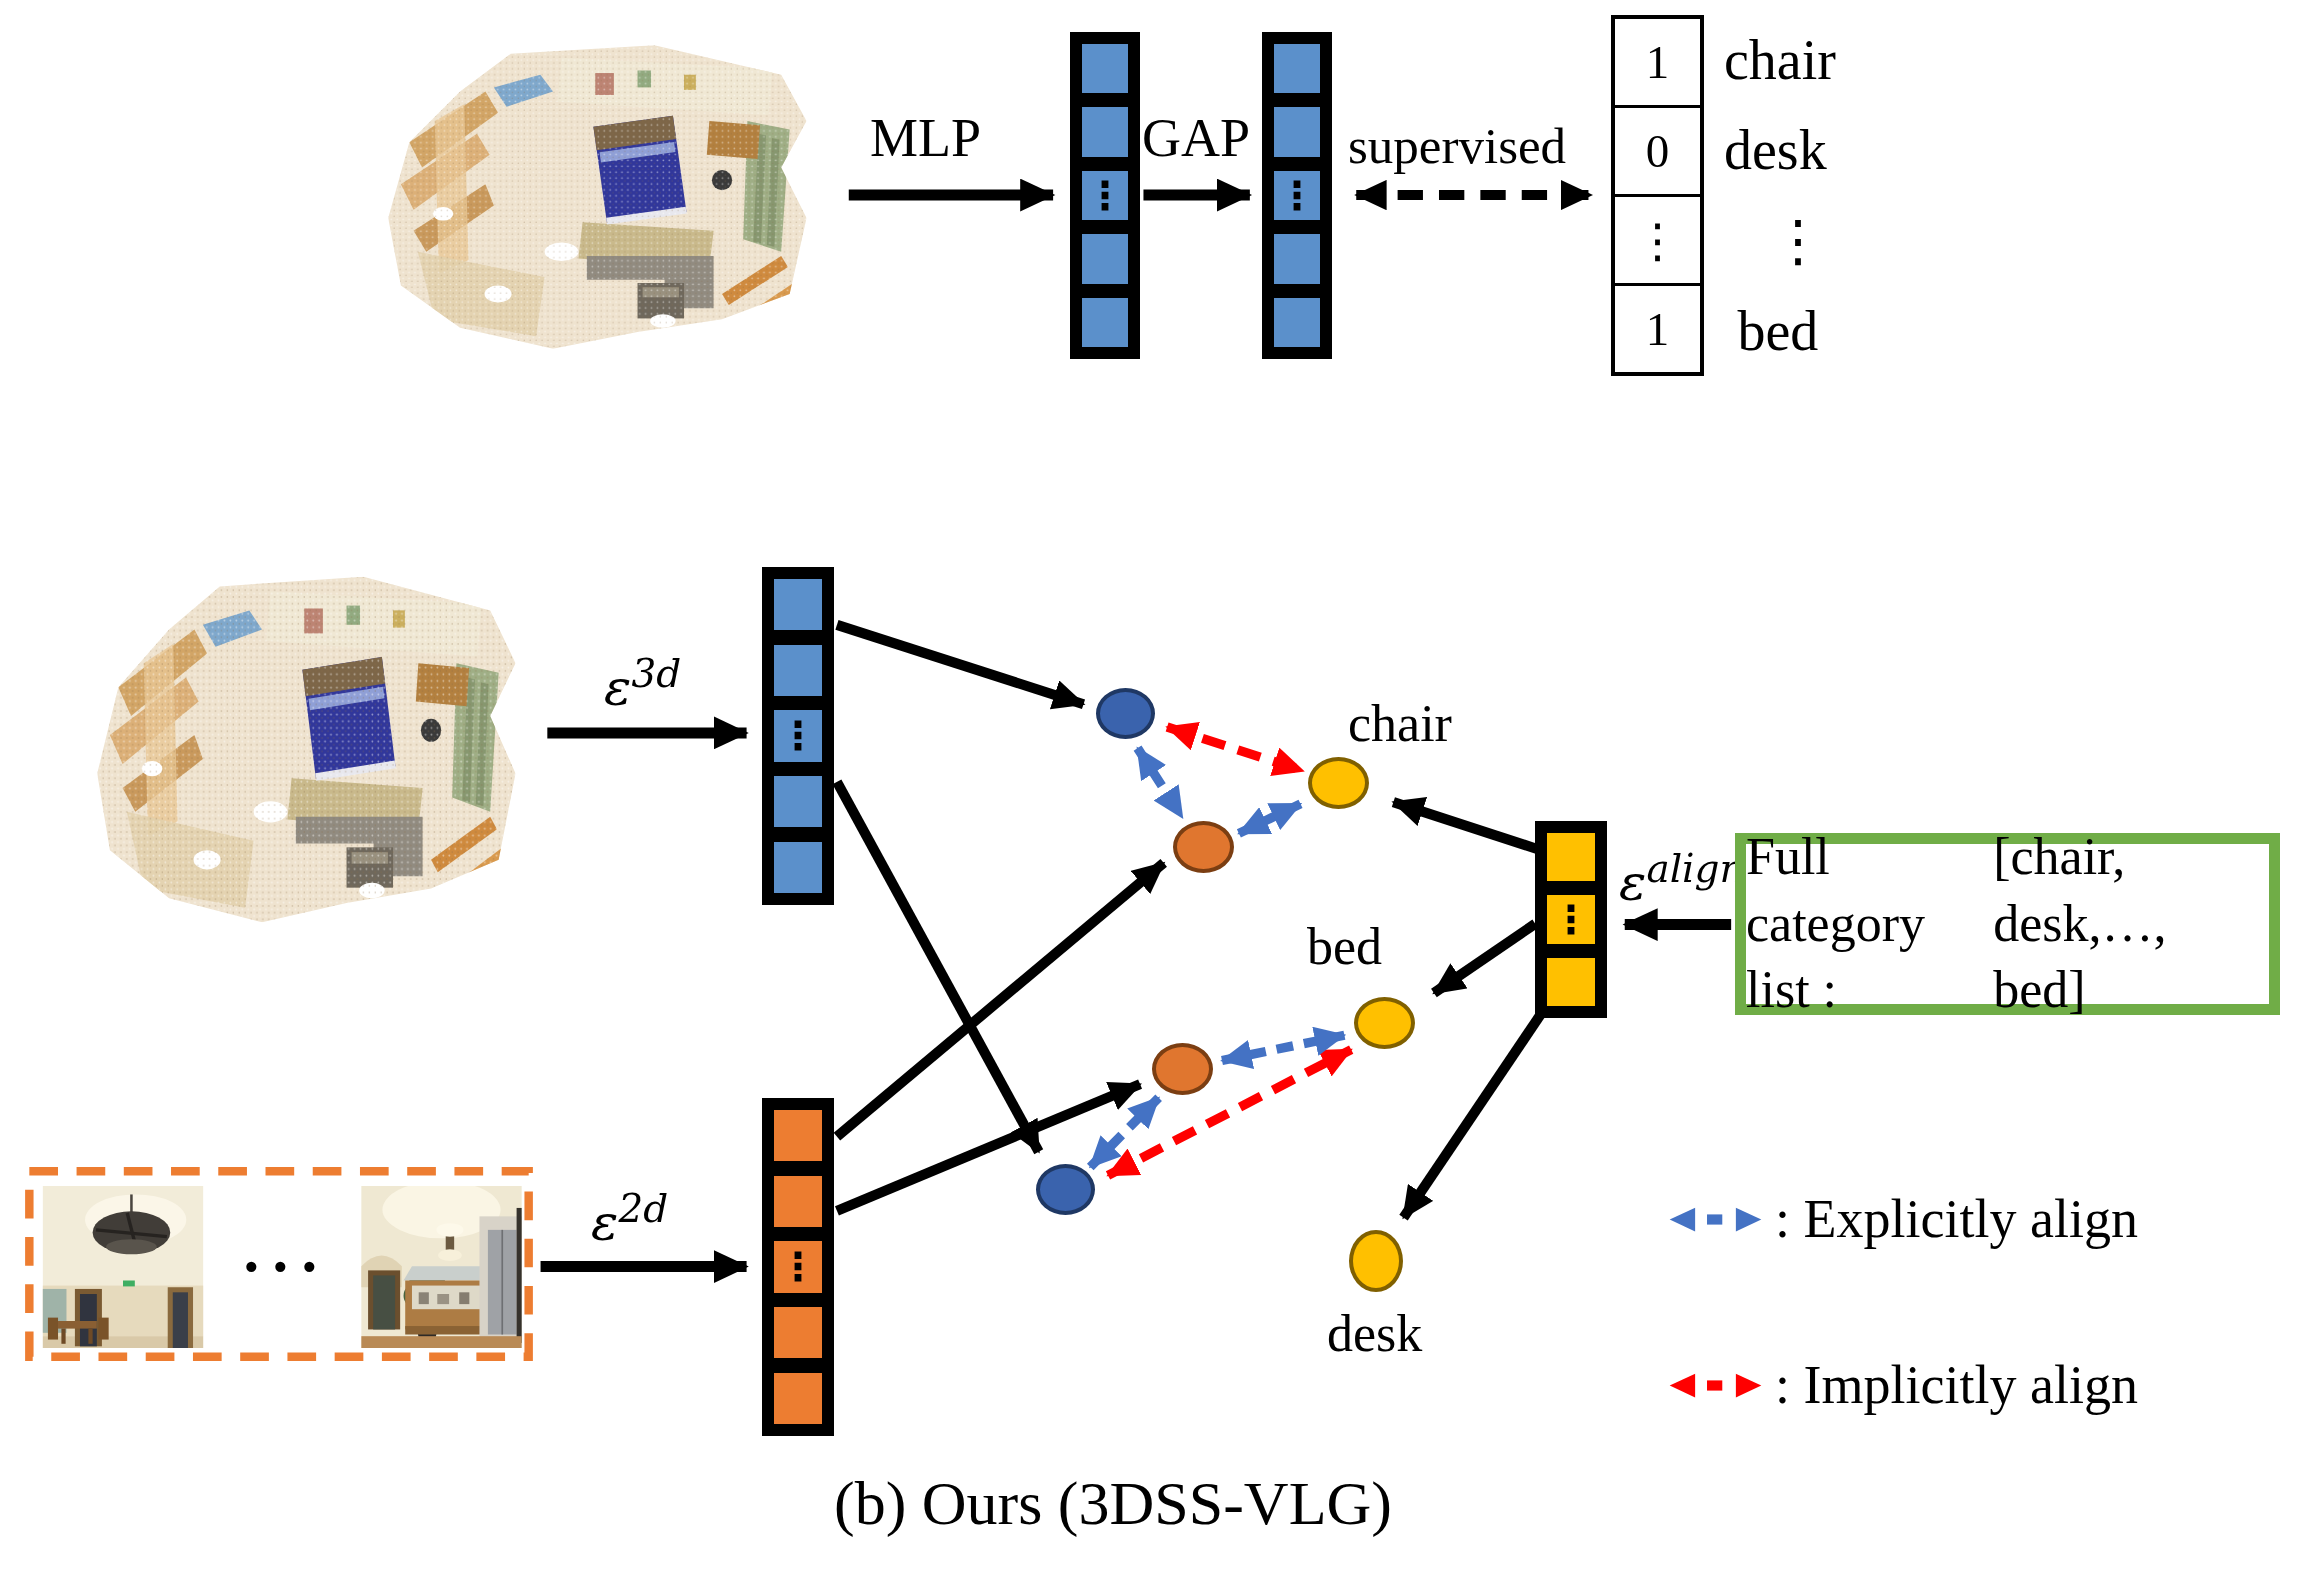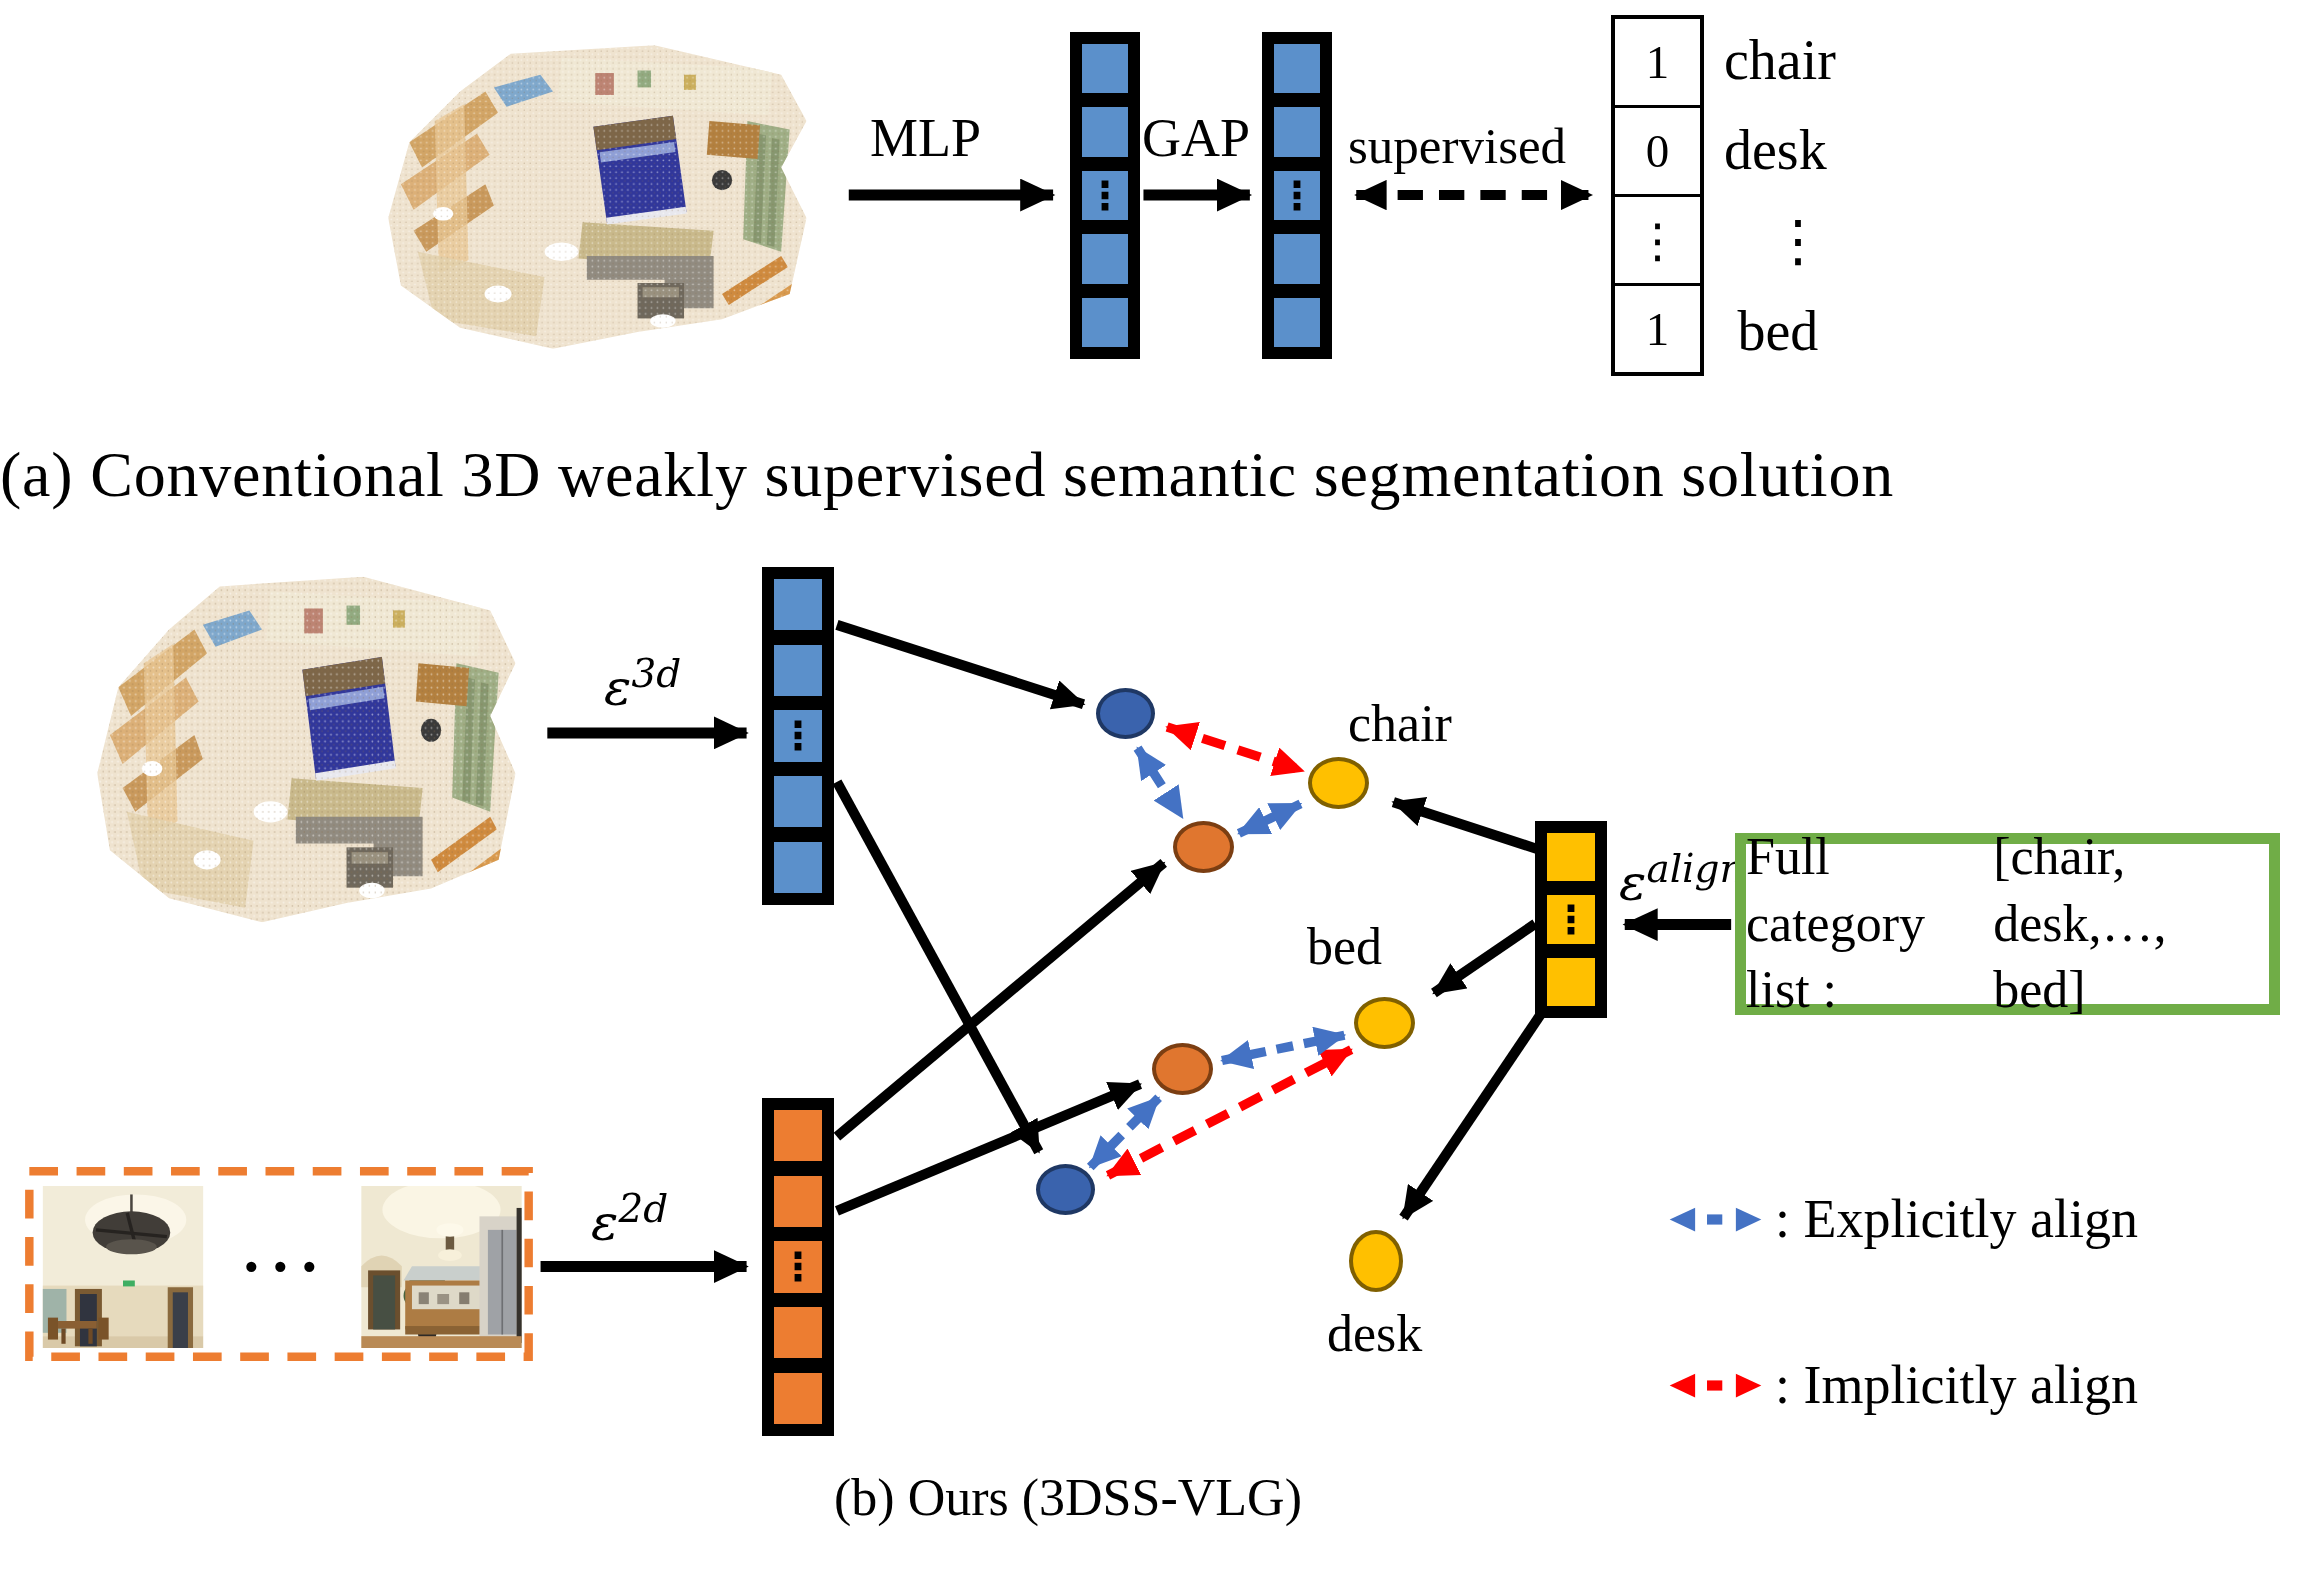--- a/index.html
+++ b/index.html
@@ -137,21 +137,20 @@
     <div class="orow">⋮</div>
     <div class="orow">1</div>
   </div>
   <div class="onehot-labels">
     <div class="lrow">chair</div>
     <div class="lrow">desk</div>
     <div class="lrow" style="padding-left:46px">⋮</div>
     <div class="lrow" style="padding-left:13.5px">bed</div>
   </div>
 
-  <div class="abs ctr lbl" style="left:0;top:441px;width:2319px;font-size:64px;letter-spacing:0.8px">(a) Conventional 3D weakly supervised semantic segmentation solution</div>
 
   <svg class="abs" style="left:93px;top:572px" width="431" height="355" viewBox="0 0 510 370" preserveAspectRatio="none">
     <use href="#pc-sym"></use>
   </svg>
 
   <div class="abs ctr lbl eps" style="left:604px;top:654px;width:127px">
     <span>ε</span><sup>3d</sup>
   </div>
 
   <div class="col" style="left:762px;top:567px;width:72px;height:338px">
@@ -270,21 +269,21 @@
   </svg>
   <div class="abs lbl legend-text" style="left:1775px;top:1191px;width:473px">: Explicitly align</div>
 
   <svg class="abs" style="left:1668px;top:1371px" width="95" height="29" viewBox="0 0 112 34">
     <polygon points="2,17 32,3 32,31" fill="var(--align-implicit)"></polygon>
     <rect x="46" y="11" width="18" height="12" fill="var(--align-implicit)"></rect>
     <polygon points="80,3 80,31 110,17" fill="var(--align-implicit)"></polygon>
   </svg>
   <div class="abs lbl legend-text" style="left:1775px;top:1357px;width:473px">: Implicitly align</div>
 
-  <div class="abs ctr lbl" style="left:834px;top:1471px;width:709px;font-size:52px">(b) Ours (3DSS-VLG)</div>
+  <div class="abs ctr lbl" style="left:834px;top:1471px;width:709px;font-size:62px">(b) Ours (3DSS-VLG)</div>
 
   <svg class="overlay" width="2319" height="1579" viewBox="0 0 2746 1870">
     <defs>
       <marker id="ah-k" markerWidth="3.4" markerHeight="3" refX="3" refY="1.5" orient="auto" markerUnits="strokeWidth">
         <path d="M0,0 L3.2,1.5 L0,3 Z" fill="var(--arrow-black)"></path>
       </marker>
       <marker id="ah-k-s" markerWidth="3.4" markerHeight="3" refX="3" refY="1.5" orient="auto-start-reverse" markerUnits="strokeWidth">
         <path d="M0,0 L3.2,1.5 L0,3 Z" fill="var(--arrow-black)"></path>
       </marker>
       <marker id="ah-r" markerWidth="3.6" markerHeight="3.2" refX="3.2" refY="1.6" orient="auto" markerUnits="strokeWidth">

